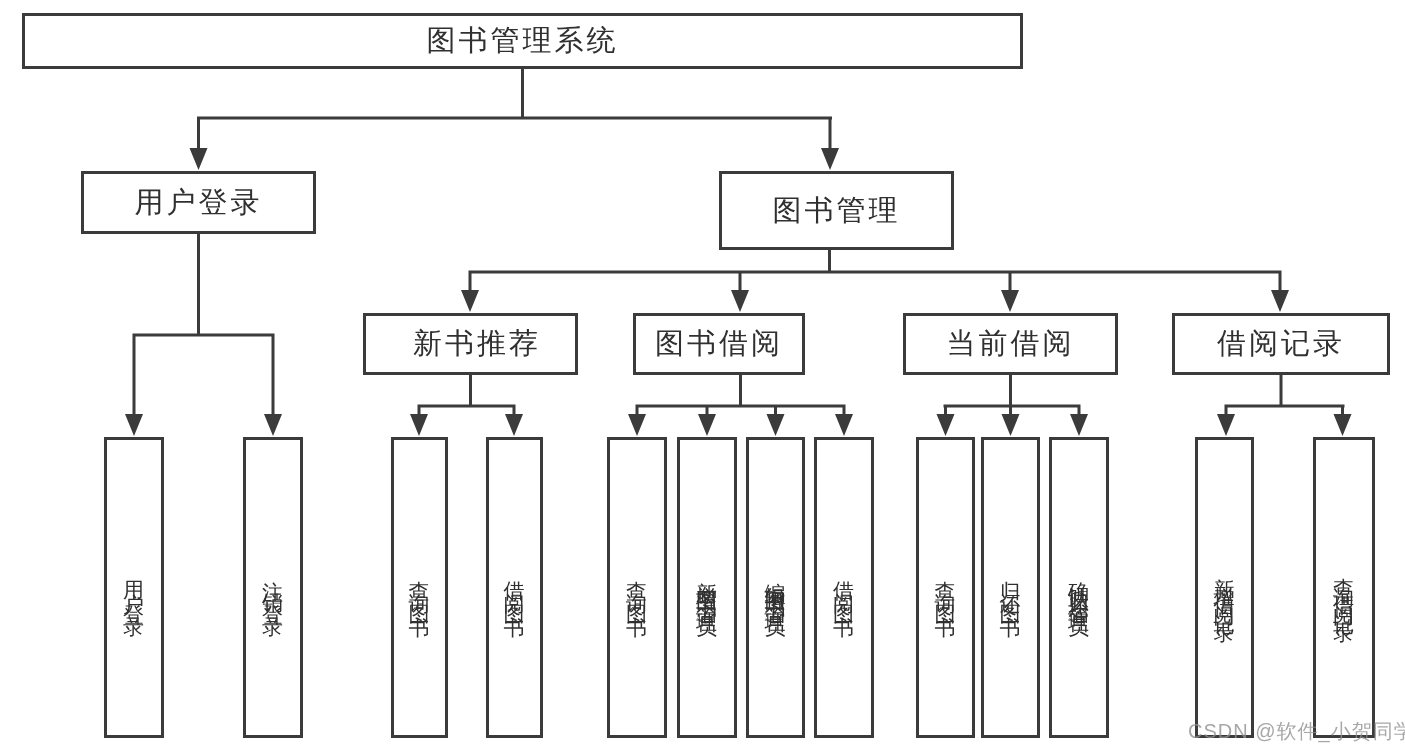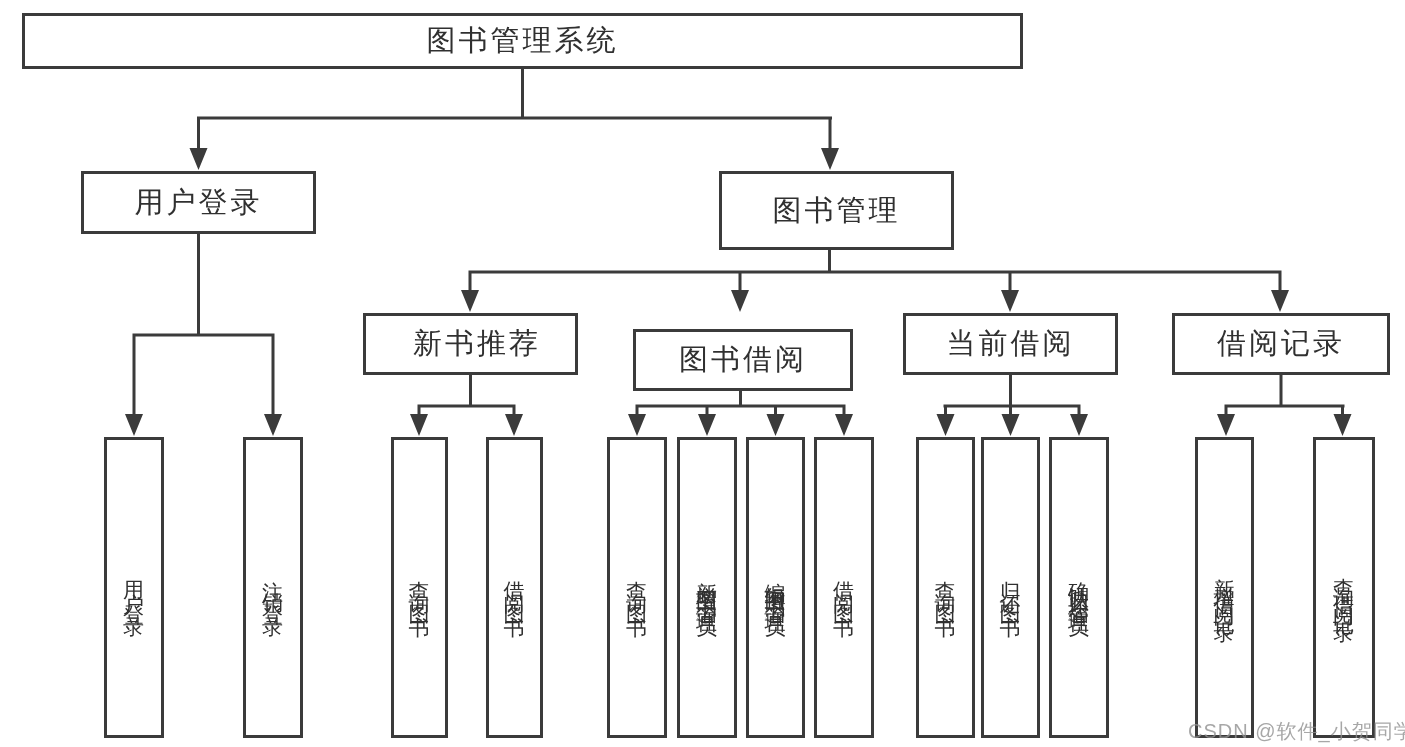--- a/index.html
+++ b/index.html
@@ -96,21 +96,21 @@
   <div class="node" style="left:81px; top:171px; width:235px; height:63px;">
     <span class="h-label">用户登录</span>
   </div>
   <div class="node" style="left:672px; top:171px; width:235px; height:79px;margin-left:47px;">
     <span class="h-label">图书管理</span>
   </div>
 
   <div class="node" style="left:363px; top:313px; width:215px; height:62px;padding-left:13px;">
     <span class="h-label">新书推荐</span>
   </div>
-  <div class="node" style="left:633px; top:313px; width:220px; height:62px;margin-top:16px;">
+  <div class="node" style="left:633px; top:313px; width:172px; height:62px;">
     <span class="h-label">图书借阅</span>
   </div>
   <div class="node" style="left:903px; top:313px; width:215px; height:62px;text-align:center;">
     <span class="h-label">当前借阅</span>
   </div>
   <div class="node" style="left:1172px; top:313px; width:218px; height:62px;">
     <span class="h-label">借阅记录</span>
   </div>
 
   <div class="node leaf" style="left:104px; width:60px;">

